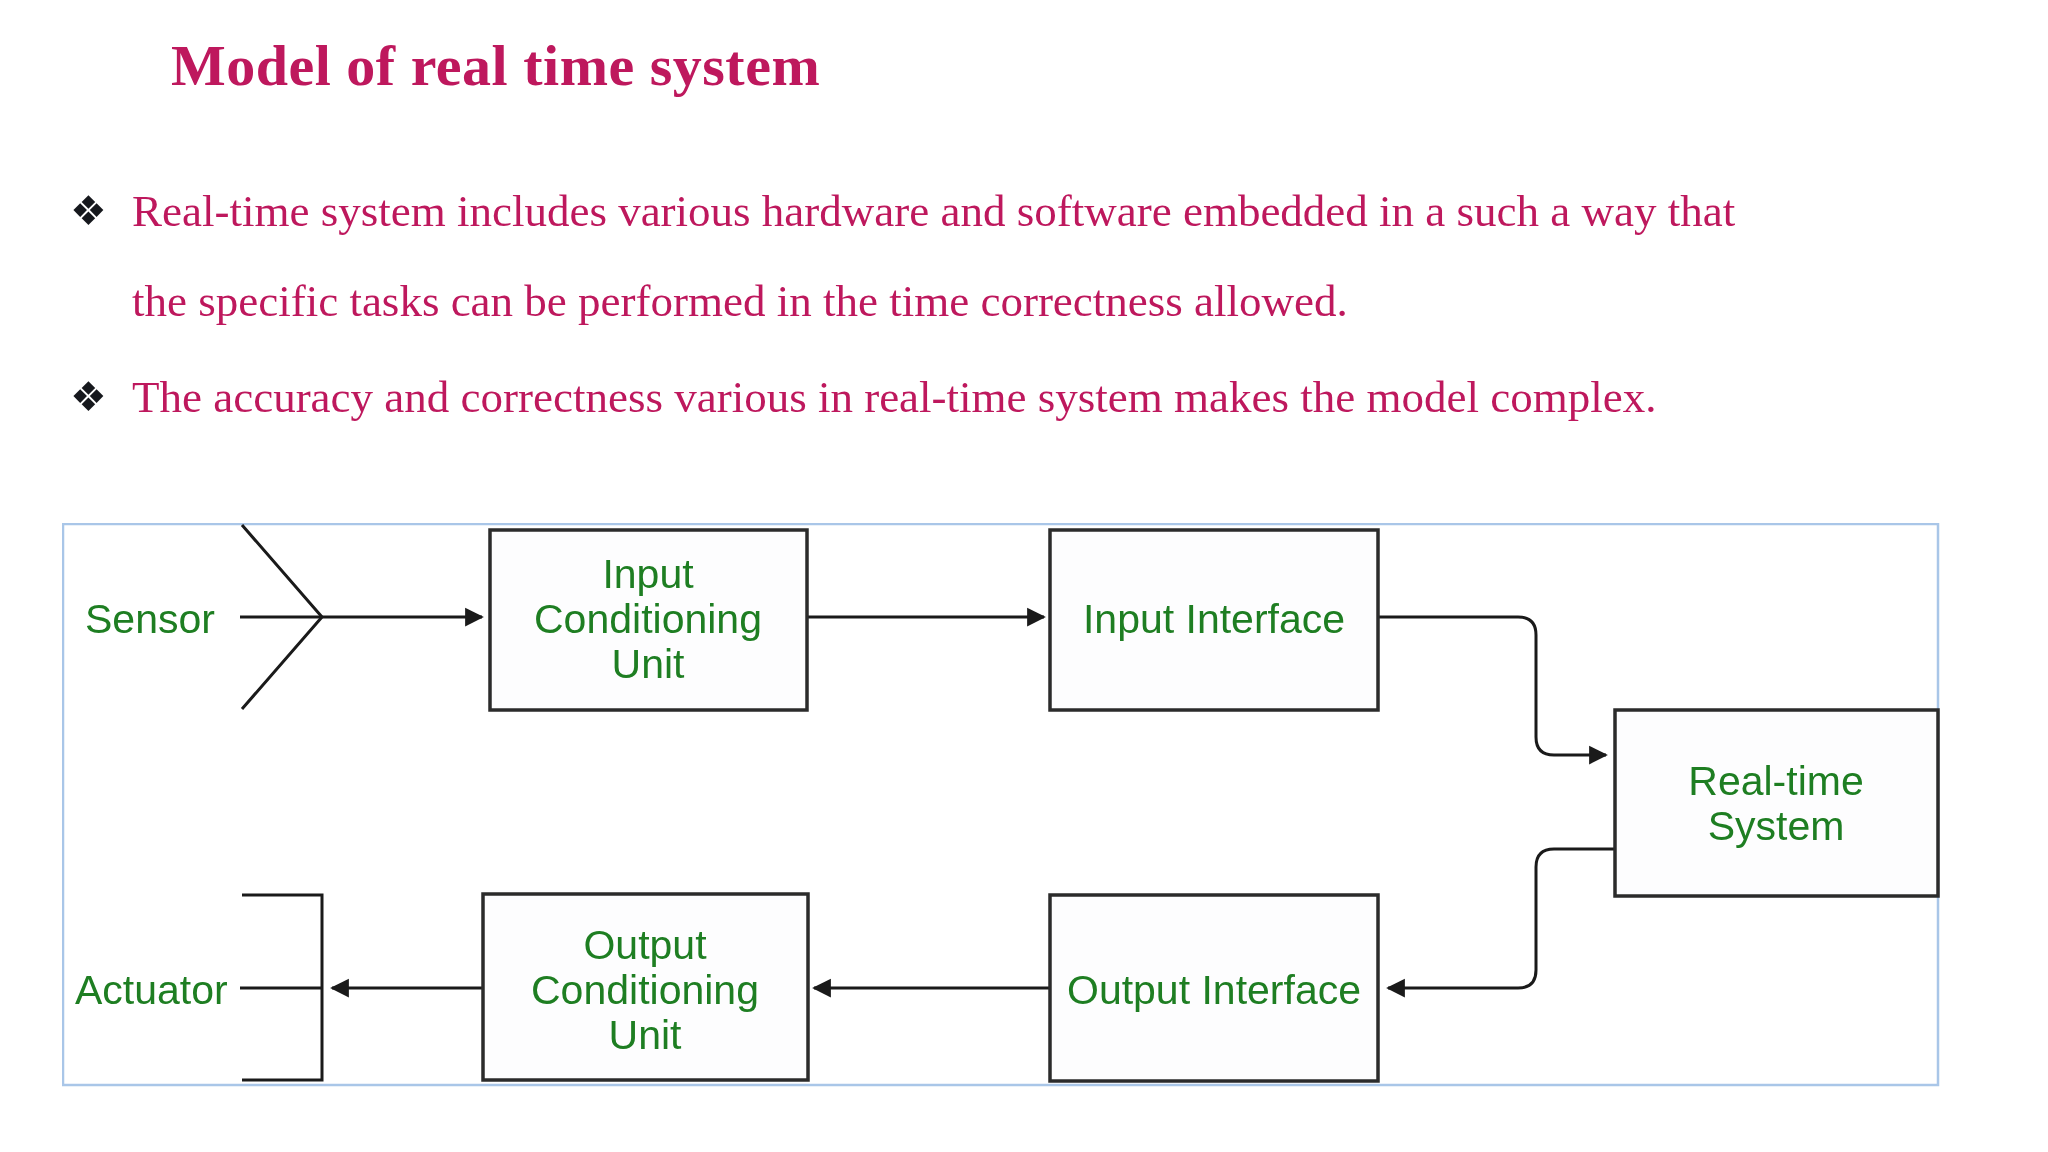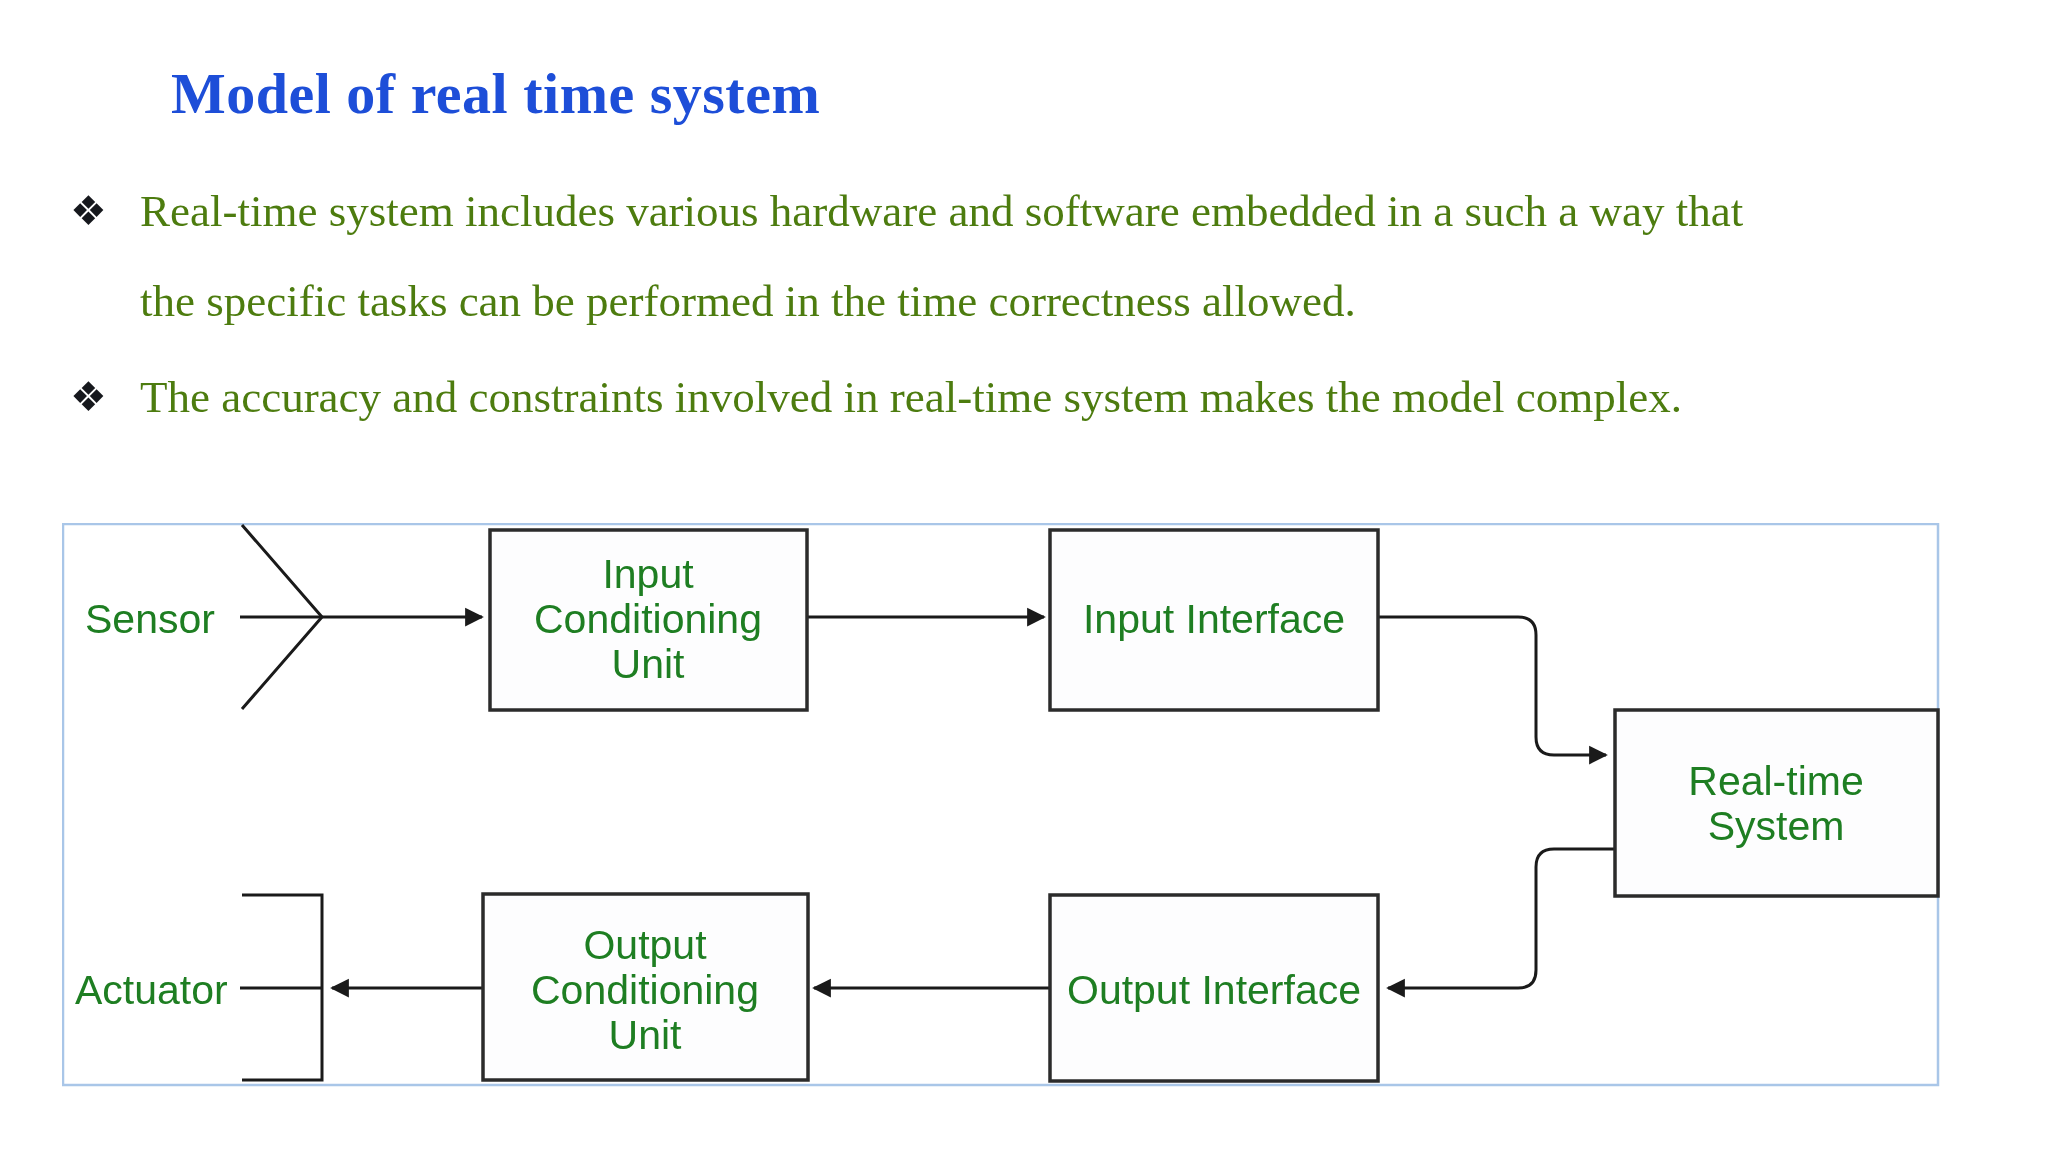--- a/index.html
+++ b/index.html
@@ -1,32 +1,32 @@
 <!DOCTYPE html>
 <html><head>
 <meta charset="utf-8">
 <style>
   html,body{margin:0;padding:0;}
   body{
     width:2048px;height:1152px;position:relative;background:#ffffff;
     font-family:"Liberation Serif",serif;overflow:hidden;
   }
   .page-title{
-    position:absolute;left:171px;top:60px;margin:0;
-    font-family:"Liberation Serif",serif;font-weight:700;font-size:58px;color:#1d4ed8;
+    position:absolute;left:171px;top:32px;margin:0;
+    font-family:"Liberation Serif",serif;font-weight:700;font-size:58px;color:#be185d;
     letter-spacing:0.5px;white-space:nowrap;
   }
   .bullet-marker{
     position:absolute;left:70px;width:56px;
     font-family:"DejaVu Sans",sans-serif;font-size:41px;color:#16181d;
     line-height:54px;text-align:left;
   }
   .body-line{
-    position:absolute;left:140px;width:1900px;
-    font-size:45px;color:#4d7c0f;line-height:54px;white-space:nowrap;
+    position:absolute;left:132px;width:1900px;
+    font-size:45px;color:#be185d;line-height:54px;white-space:nowrap;
   }
   .m1{top:184px;} .l1{top:184px;}
   .l2{top:274px;}
   .m2{top:370px;} .l3{top:370px;}
   .diagram-wrap{position:absolute;left:62px;top:523px;width:1878px;height:564px;}
   .node-rect{fill:#fdfdfe;stroke:#2b2b2b;stroke-width:3.5px;}
   .frame-rect{fill:#ffffff;stroke:#a9c6e8;stroke-width:2.5px;}
   .wire{stroke:#1a1a1a;stroke-width:3px;fill:none;}
   .lbl{
     font-family:"Liberation Sans",sans-serif;font-size:41px;
@@ -39,21 +39,21 @@
 </style>
 </head>
 <body>
 
 <h1 class="page-title">Model of real time system</h1>
 
 <div class="bullet-marker m1">❖</div>
 <div class="body-line l1">Real-time system includes various hardware and software embedded in a such a way that</div>
 <div class="body-line l2">the specific tasks can be performed in the time correctness allowed.</div>
 <div class="bullet-marker m2">❖</div>
-<div class="body-line l3">The accuracy and constraints involved in real-time system makes the model complex.</div>
+<div class="body-line l3">The accuracy and correctness various in real-time system makes the model complex.</div>
 
 <div class="diagram-wrap">
 <svg width="1878" height="564" viewBox="0 0 1878 564" xmlns="http://www.w3.org/2000/svg">
   <defs>
     <marker id="arrow" viewBox="0 0 12 12" refX="10" refY="6" markerWidth="7.5" markerHeight="7.5" orient="auto-start-reverse">
       <path d="M1,1 L11,6 L1,11 z" fill="#1a1a1a"></path>
     </marker>
   </defs>
 
   <rect class="frame-rect" x="1" y="1" width="1875" height="561"></rect>

